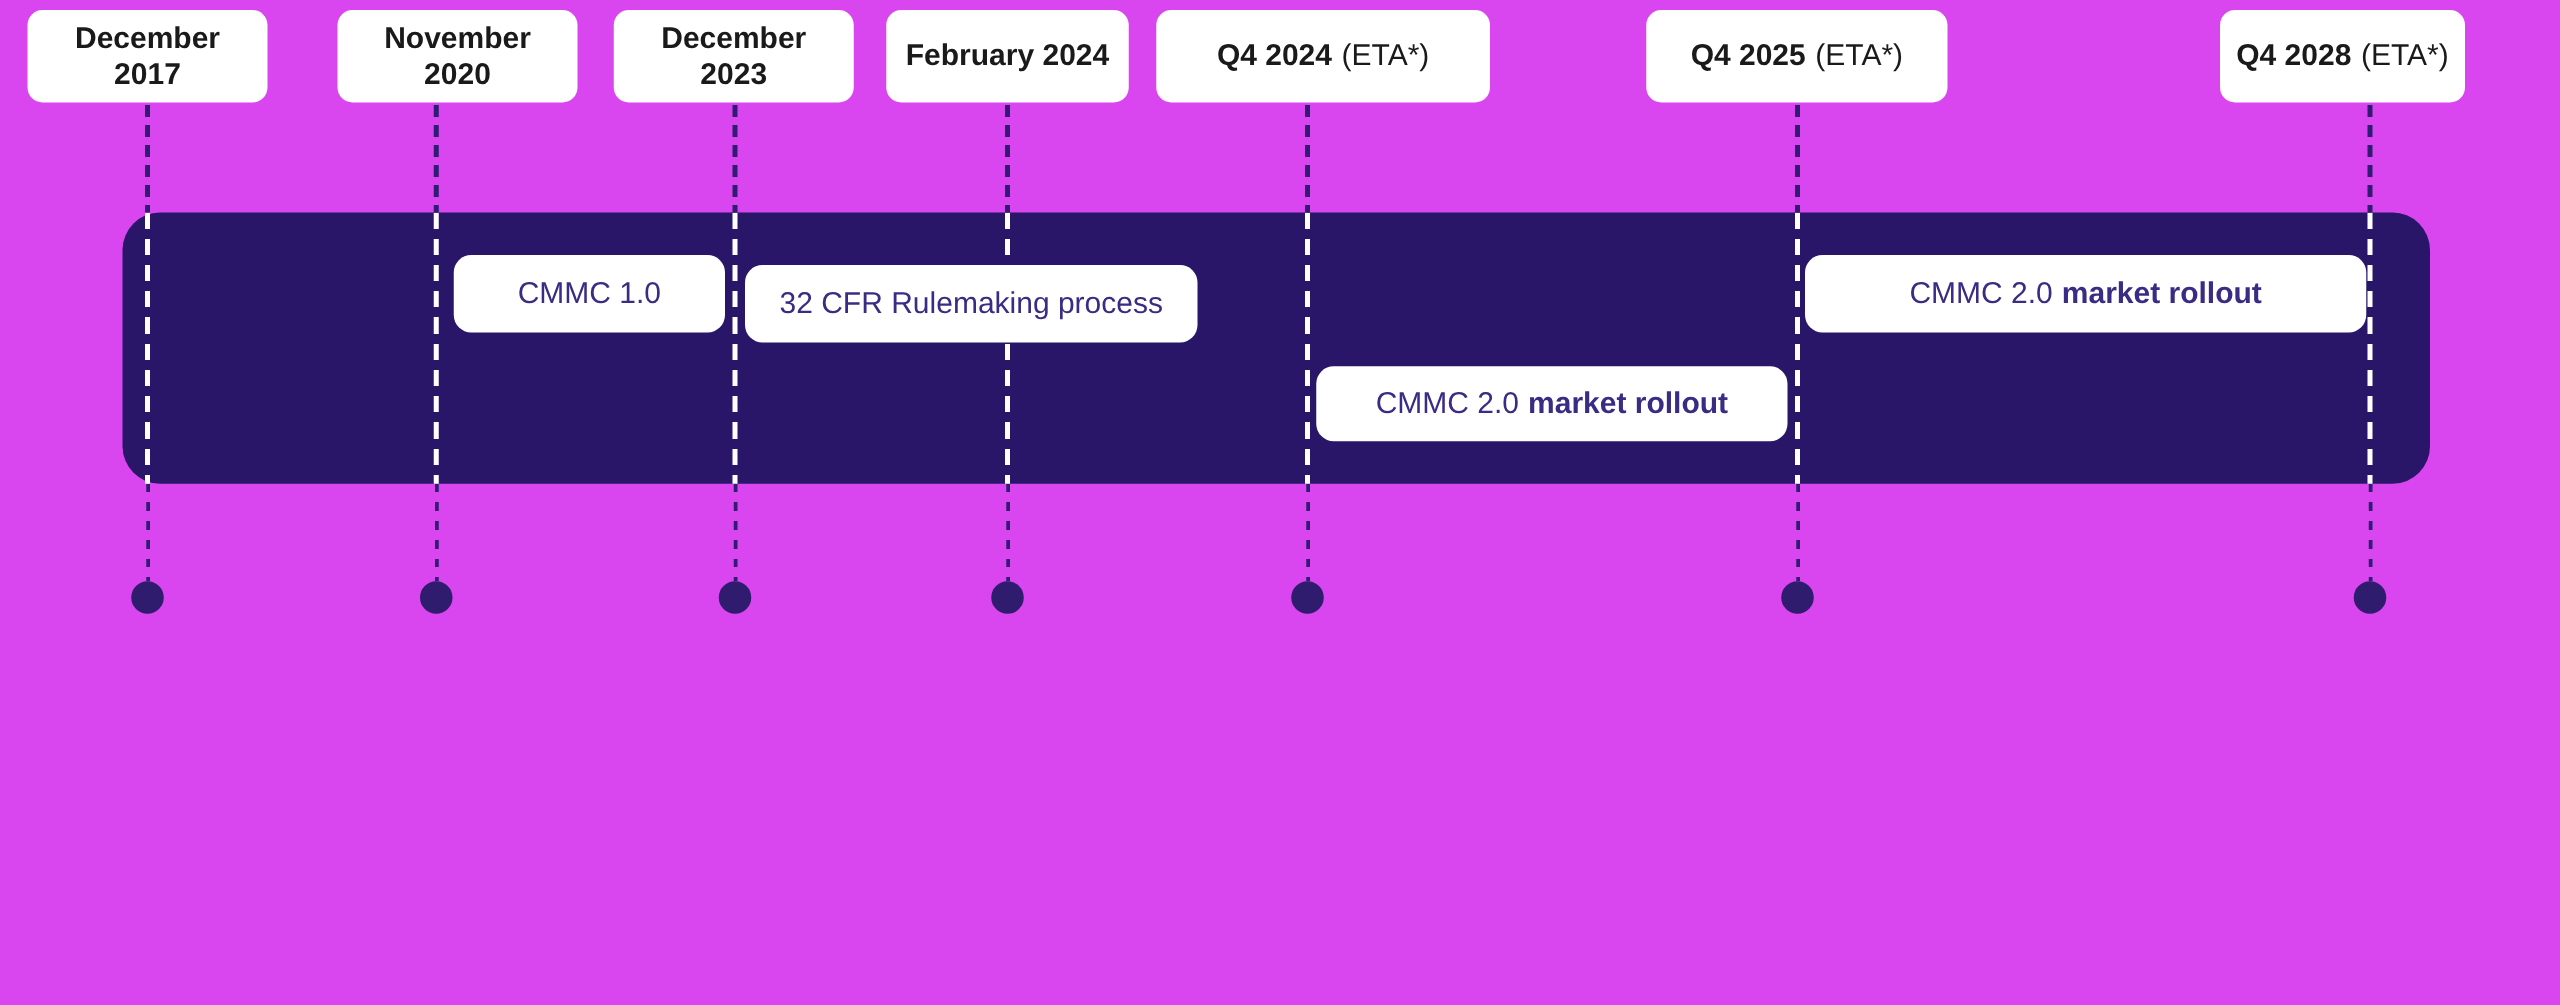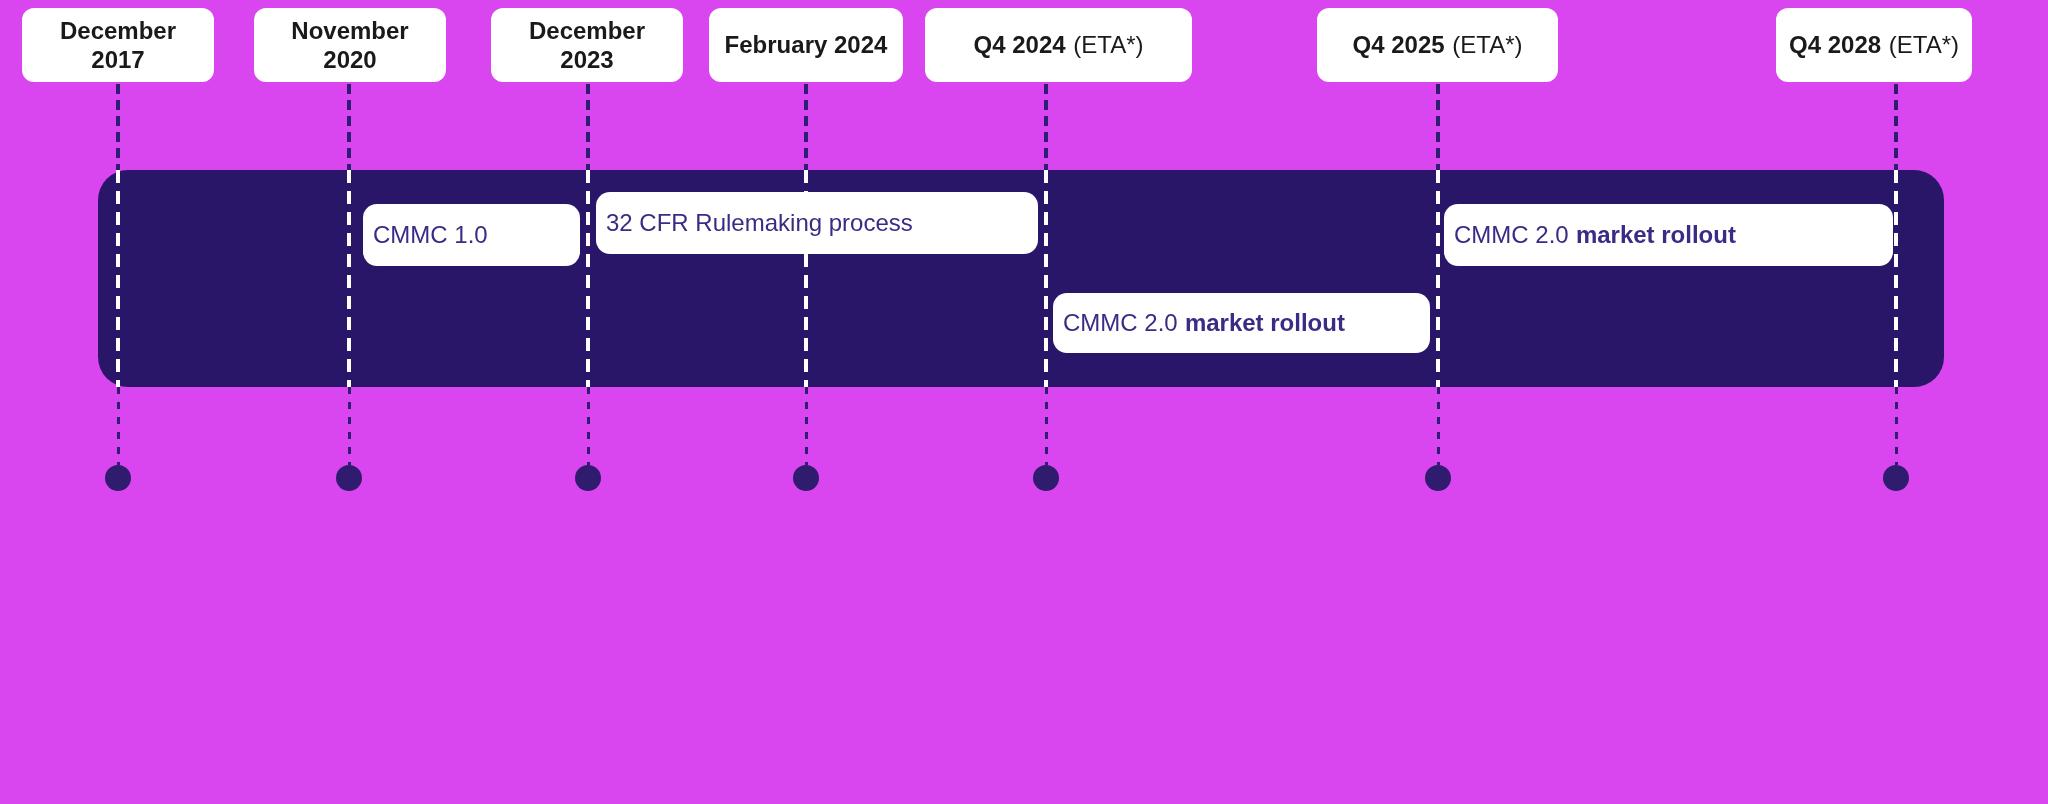--- a/index.html
+++ b/index.html
@@ -81,21 +81,21 @@
     z-index: 3;
   }
 
   
   .phase {
     position: absolute;
     background: #FFFFFF;
     border-radius: 14px;
     display: flex;
     align-items: center;
-    justify-content: flex-start;
+    justify-content: center;
     text-align: center;
     color: #3A2B84;
     font-size: 24px;
     font-weight: 400;
     z-index: 3;
     box-sizing: border-box;
     padding: 0 10px;
   }
   .phase .r { white-space: pre-line; font-weight: 400; }
   .phase .b { font-weight: 700; margin-left: 0.30em; }
@@ -115,21 +115,21 @@
 2017</span>
 
     </div>
     <div class="dash dash-upper" style="left:116px"></div>
     <div class="dash dash-band" style="left:116px"></div>
     <div class="dash dash-lower" style="left:117px"></div>
     <div class="dot" style="left:105px"></div>
   </div>
 
   <div>
-    <div class="m-label" style="left:254px;width:192px">
+    <div class="m-label" style="left:270px;width:192px">
       <span class="b">November
 2020</span>
 
     </div>
     <div class="dash dash-upper" style="left:347px"></div>
     <div class="dash dash-band" style="left:347px"></div>
     <div class="dash dash-lower" style="left:348px"></div>
     <div class="dot" style="left:336px"></div>
   </div>
 
@@ -187,21 +187,21 @@
     <div class="dash dash-band" style="left:1894px"></div>
     <div class="dash dash-lower" style="left:1895px"></div>
     <div class="dot" style="left:1883px"></div>
   </div>
 
   <div class="phase" style="left:363px;top:204px;width:217px;height:62px">
     <span class="r">CMMC 1.0</span>
 
   </div>
 
-  <div class="phase" style="left:596px;top:192px;width:442px;height:62px">
+  <div class="phase" style="left:596px;top:212px;width:362px;height:62px">
     <span class="r">32 CFR Rulemaking process</span>
 
   </div>
 
 
   <div class="phase" style="left:1053px;top:293px;width:377px;height:60px">
     <span class="r">CMMC 2.0</span>
     <span class="b">market rollout</span>
   </div>
 

